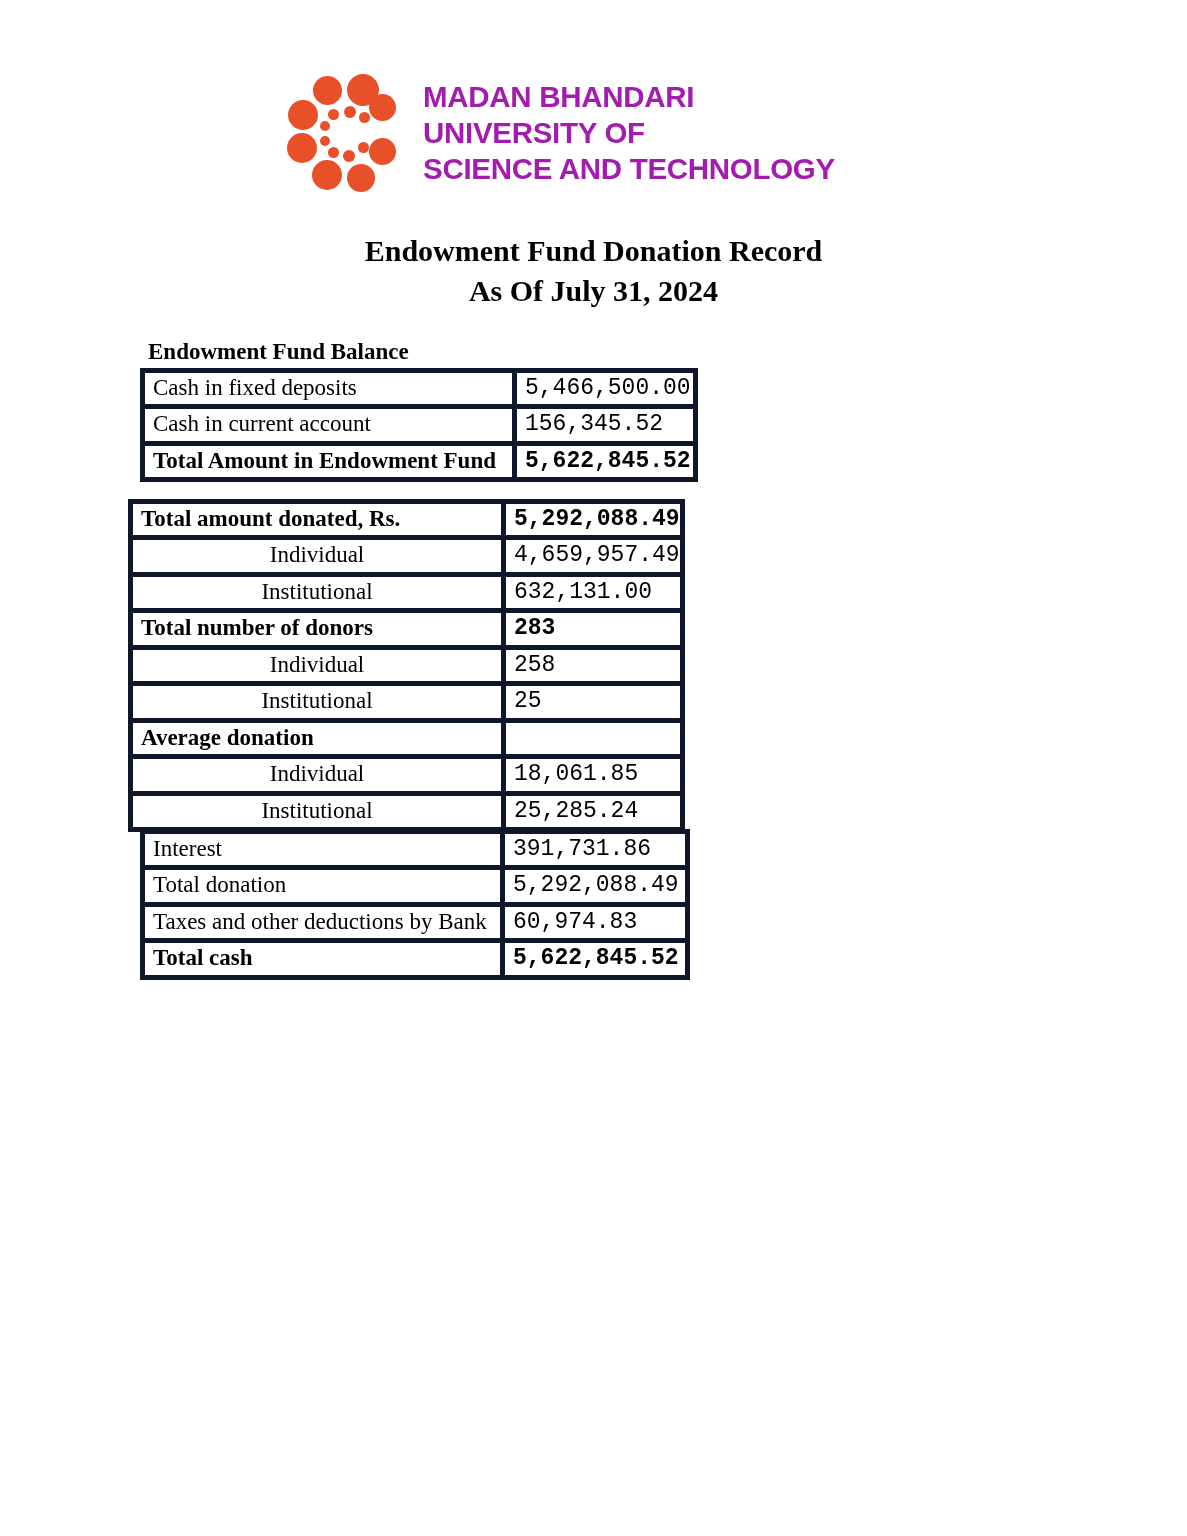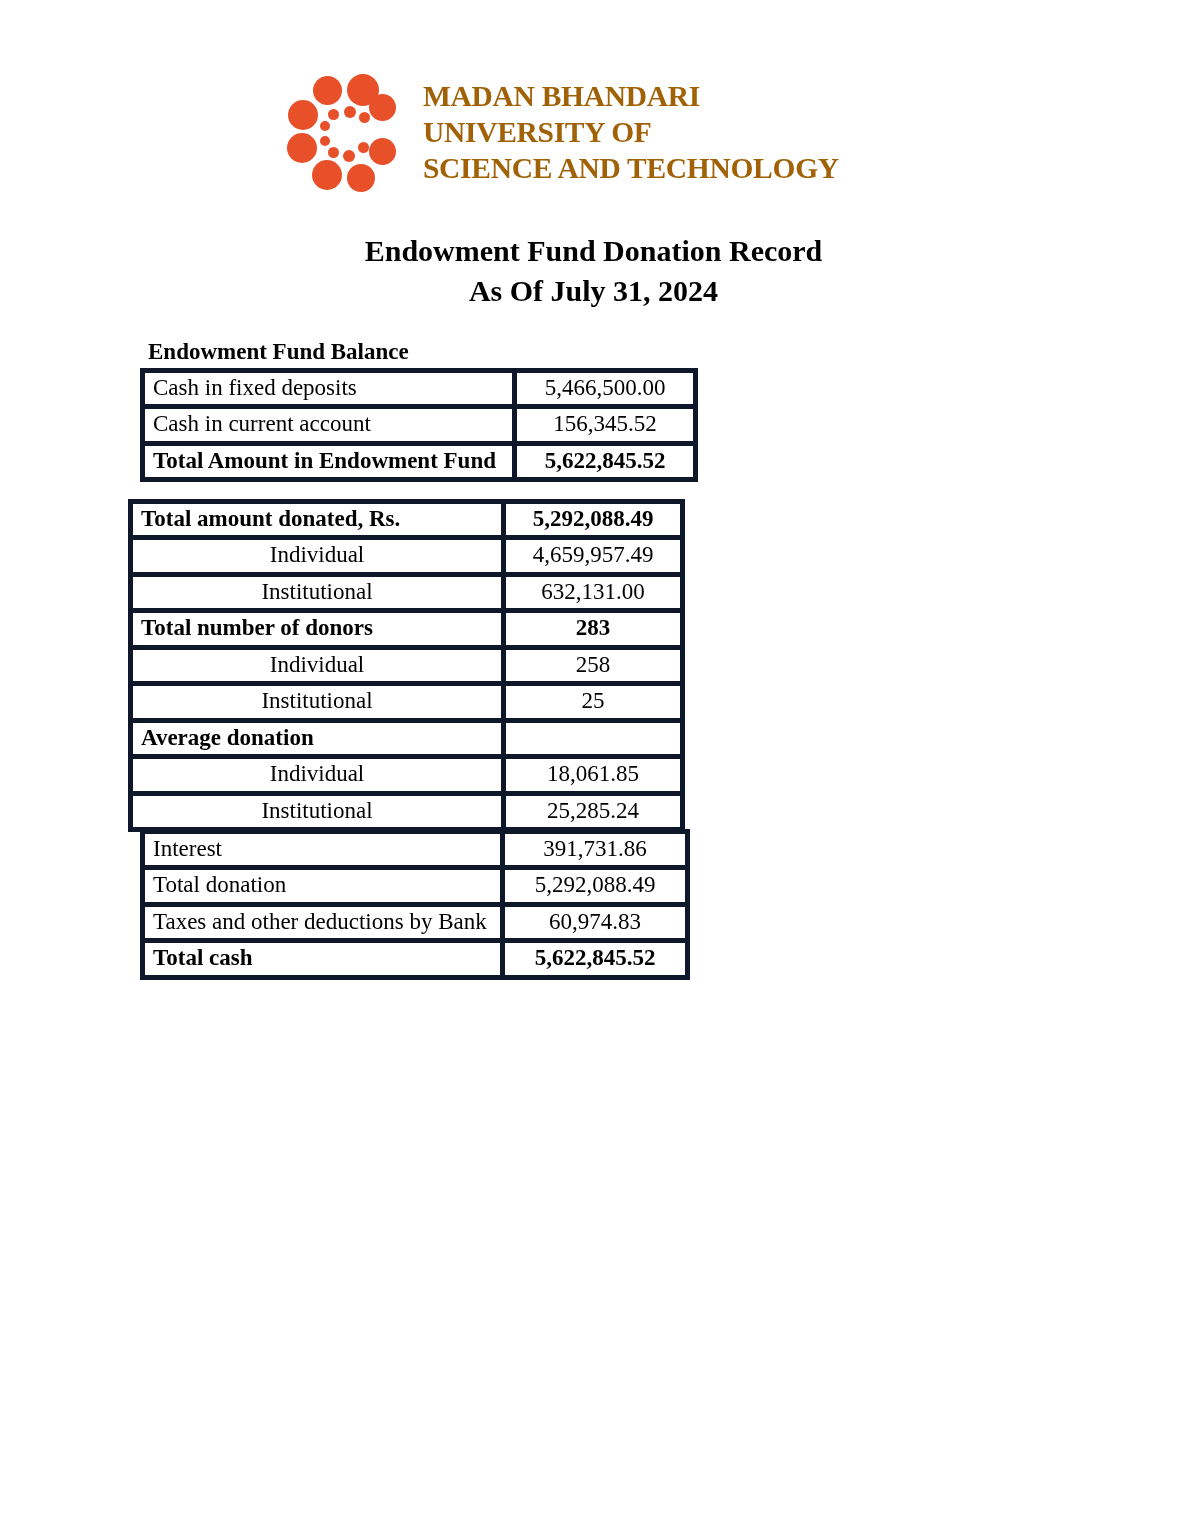--- a/index.html
+++ b/index.html
@@ -30,23 +30,23 @@
     height: 118px;
     position: relative;
     flex: 0 0 auto;
   }
   .logo-mark .dot {
     position: absolute;
     border-radius: 50%;
     background: #E8502A;
   }
   .logo-text {
-    font-family: Liberation Serif, serif;
+    font-family: Liberation Sans, sans-serif;
     font-weight: bold;
-    color: #a16207;
+    color: #a21caf;
     font-size: 29.5px;
     line-height: 1.21;
     letter-spacing: -0.3px;
     white-space: nowrap;
   }
   .logo-text .line { display: block; }
 
   
   .doc-title {
     position: absolute;
@@ -84,21 +84,21 @@
     height: 27px;
     line-height: 1.15;
     vertical-align: middle;
     box-sizing: border-box;
   }
   table.doc-table {
     border: 1.5px solid #2b2b2b;
   }
   td.label      { text-align: left; }
   td.label-r    { text-align: center; margin-top: 28px; }
-  td.value      { text-align: center; }
+  td.value      { text-align: left; font-family: Liberation Mono, monospace; }
   td.b          { font-weight: bold; }
   td.empty      { }
 
   #table-balance   { left: 140px; top: 368px;  width: 553px; }
   #table-balance col.c1 { width: 372px; }
   #table-balance col.c2 { width: 181px; }
 
   #table-donations { left: 128px; top: 499px;  width: 552px; }
   #table-donations col.c1 { width: 373px; }
   #table-donations col.c2 { width: 179px; }

